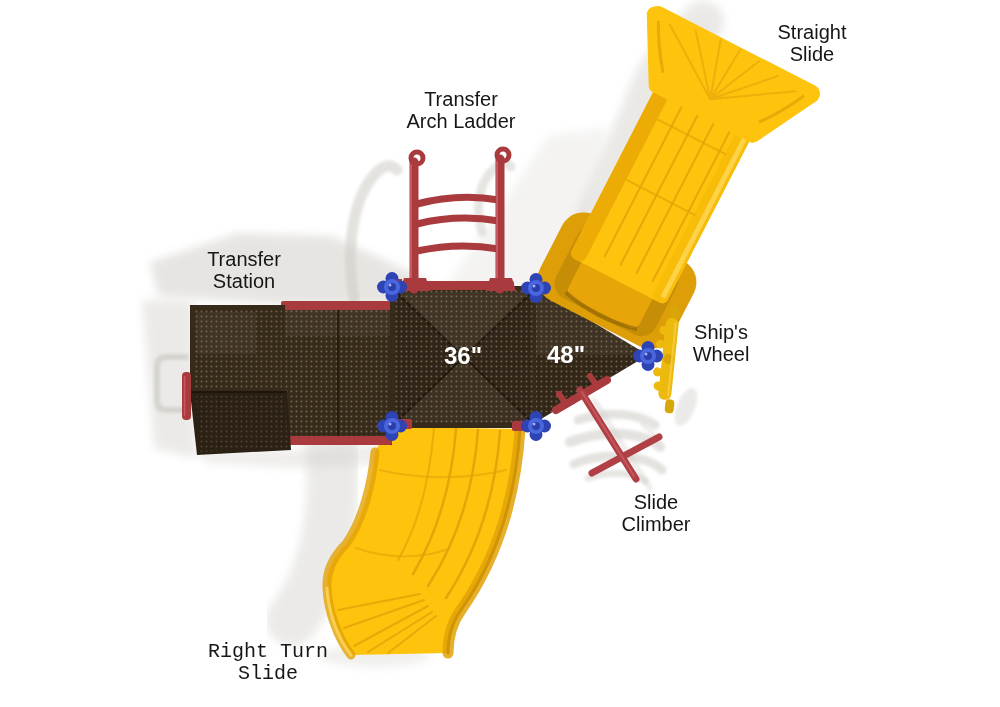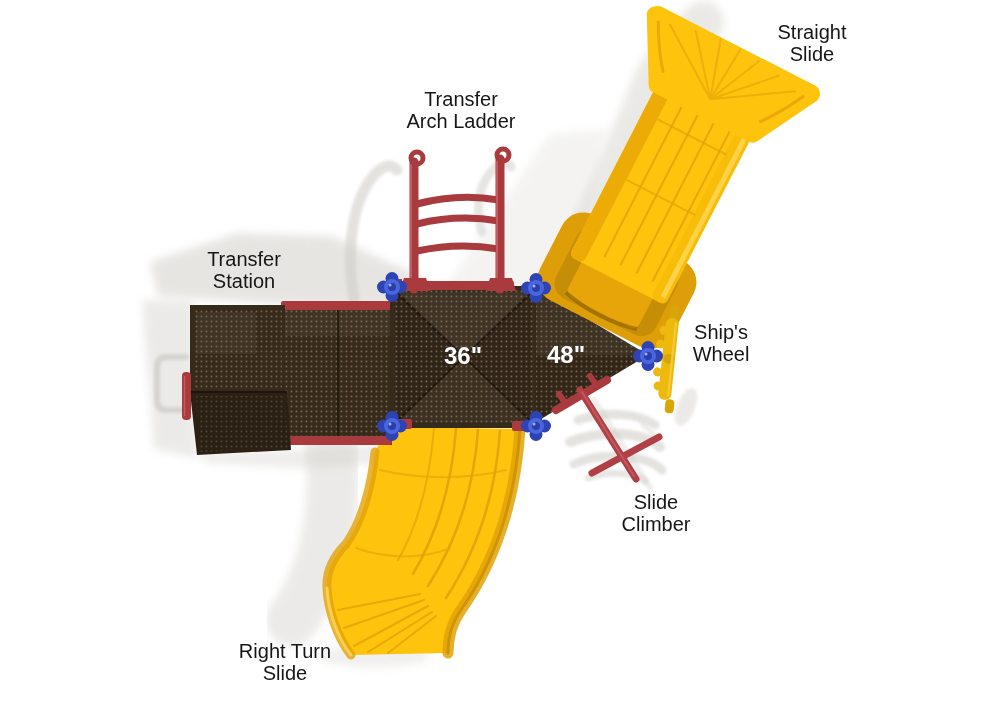--- a/index.html
+++ b/index.html
@@ -254,18 +254,18 @@
 <div class="lbl" style="left:812px;top:22px;">Straight
 Slide</div>
 <div class="lbl" style="left:461px;top:89px;">Transfer
 Arch Ladder</div>
 <div class="lbl" style="left:221px;top:249px;margin-left:23px;">Transfer
 Station</div>
 <div class="lbl" style="left:721px;top:322px;">Ship's
 Wheel</div>
 <div class="lbl" style="left:656px;top:492px;">Slide
 Climber</div>
-<div class="lbl" style="left:285px;top:641px;">Right Turn
+<div class="lbl" style="left:268px;top:641px;font-family:Liberation Mono, monospace;">Right Turn
 Slide</div>
 <div class="decklbl" style="left:463px;top:342px;">36"</div>
 <div class="decklbl" style="left:566px;top:341px;">48"</div>
 
 </div>
 
 </body></html>

